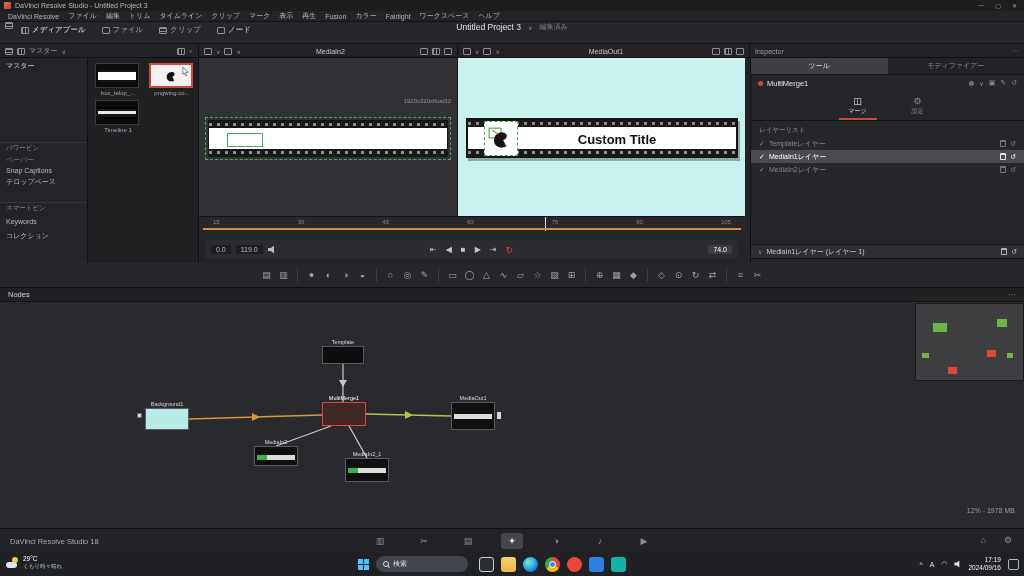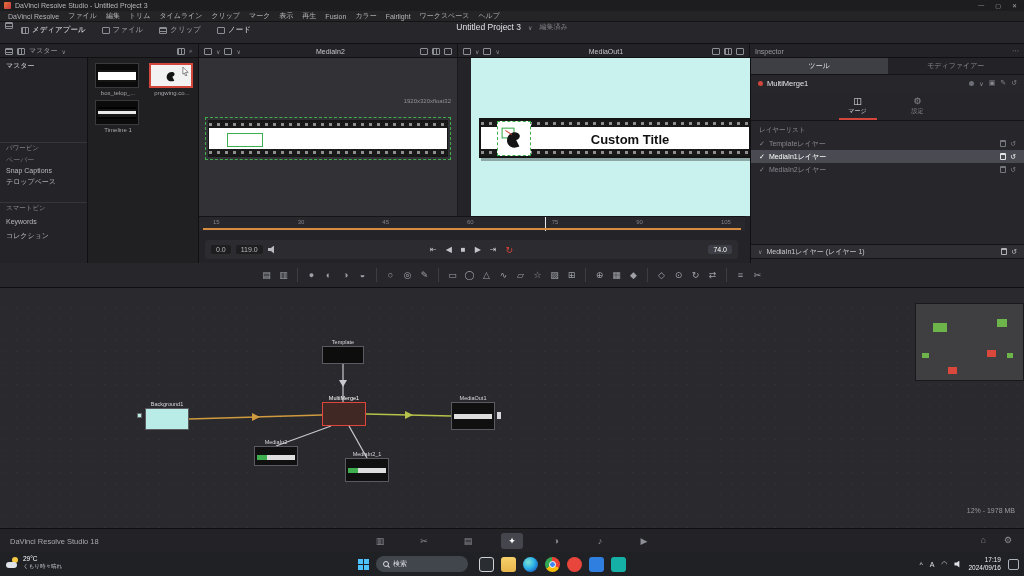--- a/index.html
+++ b/index.html
@@ -56,21 +56,21 @@
   .cthumb.sel{border:2px solid #d2463c;background:#f2f2f2;}
   .cname{font-size:6px;color:#a6a6ac;text-align:center;margin-top:2px;white-space:nowrap;overflow:hidden;}
   .mini-banner{width:38px;height:12px;background:#fff;border-top:2px solid #151515;border-bottom:2px solid #151515;}
   .mini-banner.dark{background:#151515;border-color:#000;display:flex;align-items:center;}
   .mini-banner.dark i{display:block;width:100%;height:3px;background:#e8e8e8;}
   .cursor-ov{position:absolute;right:2px;top:2px;}
 
   
   .viewers{position:absolute;left:199px;top:58px;width:551px;height:205px;background:#242428;}
   .viewer-l{position:absolute;left:0;top:0;width:259px;height:158px;background:#323236;border-right:1px solid #1a1a1c;overflow:hidden;}
-  .viewer-r{position:absolute;left:272px;top:0;width:287px;height:158px;background:#c9f2ee;overflow:hidden;}
+  .viewer-r{position:absolute;left:259px;top:0;width:287px;height:158px;background:#c9f2ee;overflow:hidden;}
   .film{position:relative;background:#fff;}
   .strip{position:absolute;left:0;right:0;height:7px;background:#191919;}
   .strip::after{content:"";position:absolute;left:0;right:0;top:2px;height:3px;
     background:repeating-linear-gradient(90deg,#8f8f8f 0 3px,transparent 3px 8px);}
   .strip.top{top:0;} .strip.bot{bottom:0;}
   .banner-l{position:absolute;left:9px;top:62px;width:240px;height:37px;border:1px solid #161616;
     outline:1px dashed #3fae4e;outline-offset:2px;}
   .green-box{position:absolute;left:18px;top:12px;width:36px;height:14px;border:1.5px solid #3fae4e;}
   .res-label{position:absolute;right:6px;top:40px;font-size:6px;color:#8f8f95;}
   .banner-r{position:absolute;left:8px;top:60px;width:272px;height:40px;border:2px solid #141414;
@@ -486,20 +486,24 @@
     <span class="ftool">◇</span>
     <span class="ftool">⊙</span>
     <span class="ftool">↻</span>
     <span class="ftool">⇄</span>
     <span class="fsep"></span>
     <span class="ftool">≡</span>
     <span class="ftool">✂</span>
   </div>
 
   <div class="nodespanel">
+    <div class="nodes-hd">
+      <span>Nodes</span>
+      <span class="dots">⋯</span>
+    </div>
     <div class="graph">
       <svg class="edges" width="1024" height="226">
         <line x1="189" y1="117" x2="322" y2="113" stroke="#d09a3e" stroke-width="1.5"></line>
         <polygon points="252,111 260,115 252,119" fill="#d09a3e"></polygon>
         <line x1="366" y1="112" x2="451" y2="114" stroke="#b7c24a" stroke-width="1.5"></line>
         <polygon points="405,109 413,113 405,117" fill="#b7c24a"></polygon>
         <line x1="343" y1="62" x2="343" y2="100" stroke="#c9c9cf" stroke-width="1.2"></line>
         <polygon points="339,78 347,78 343,85" fill="#c9c9cf"></polygon>
         <line x1="276" y1="144" x2="331" y2="124" stroke="#c9c9cf" stroke-width="1.2"></line>
         <line x1="367" y1="156" x2="349" y2="124" stroke="#c9c9cf" stroke-width="1.2"></line>

